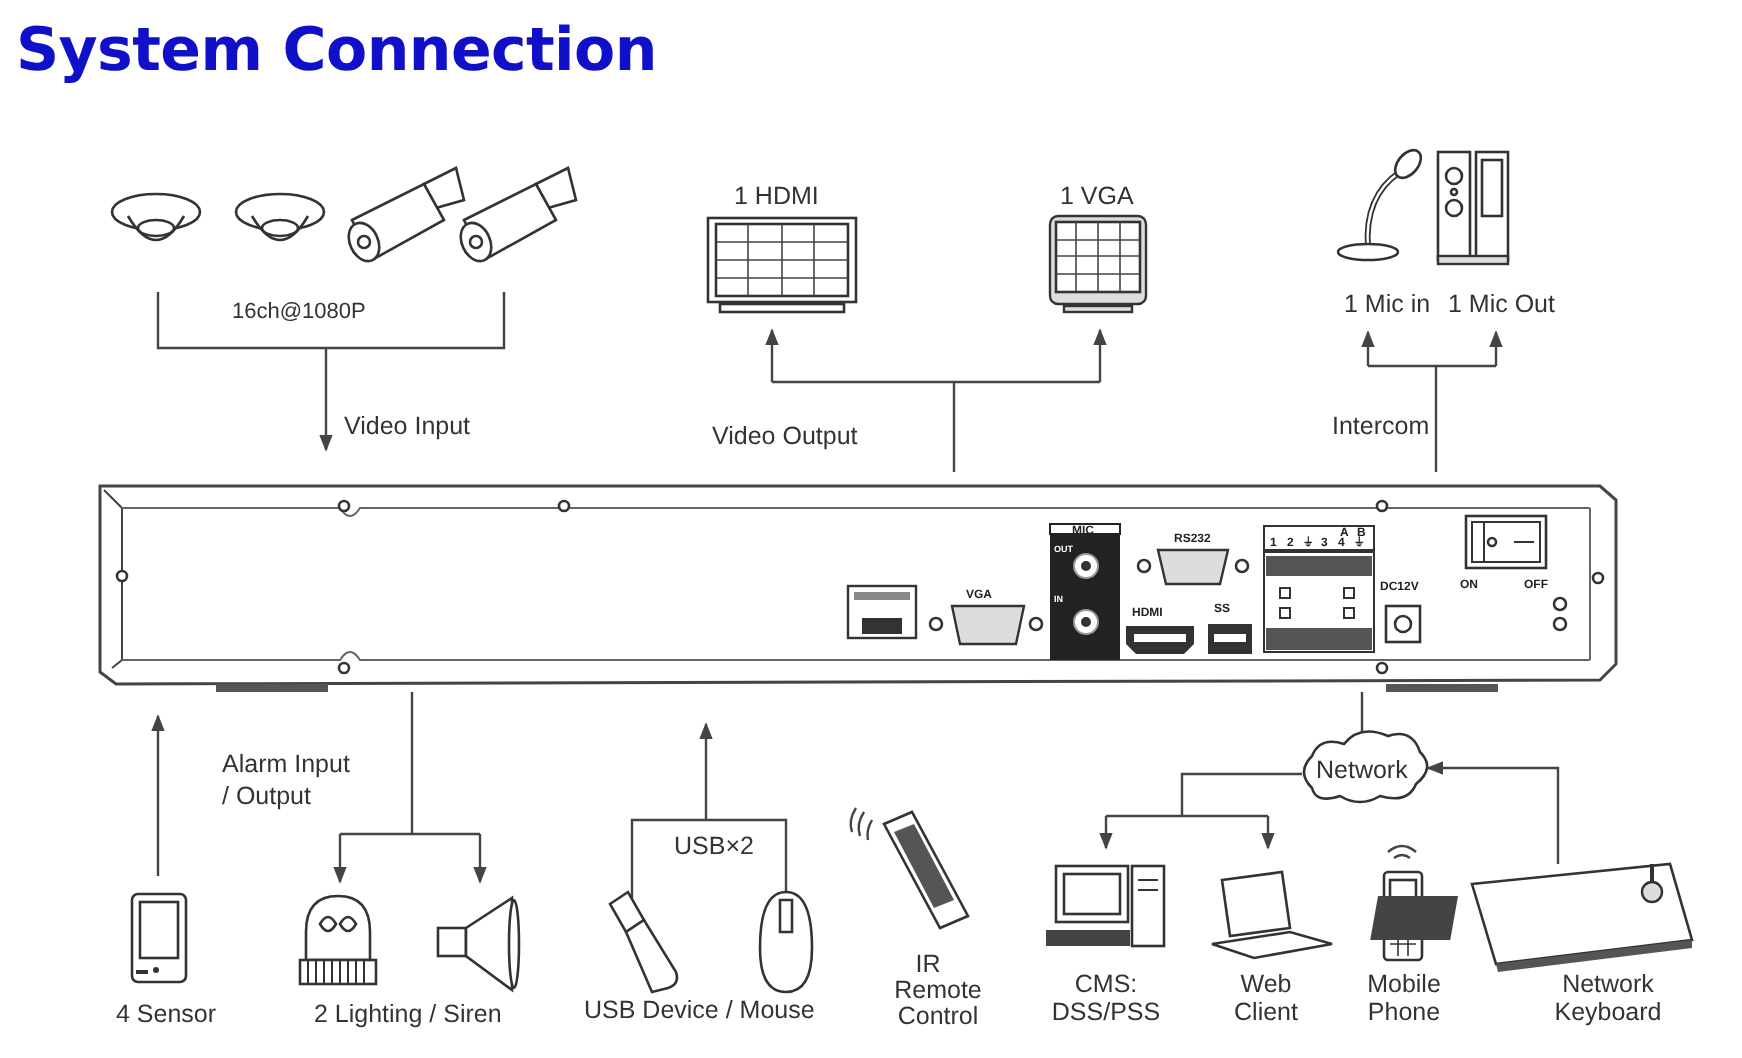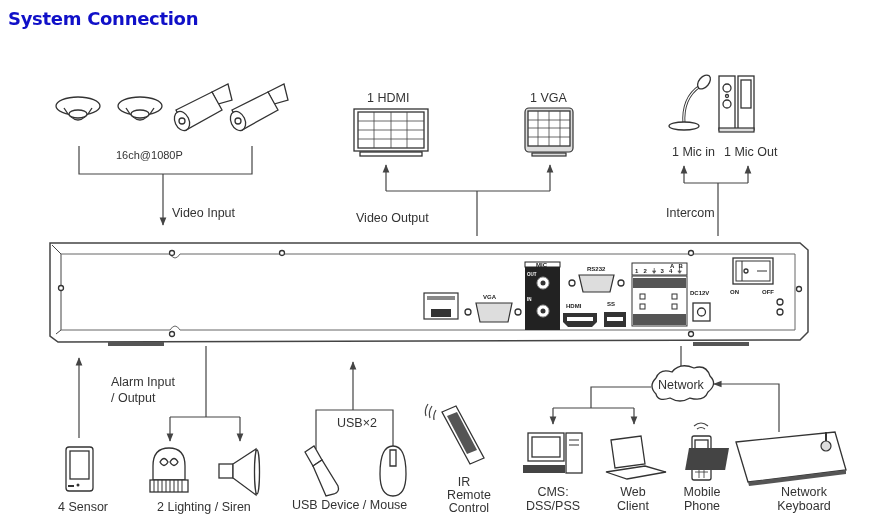--- a/index.html
+++ b/index.html
@@ -1,17 +1,17 @@
 <!DOCTYPE html>
 <html><head>
 <meta charset="utf-8">
 <style>
   html, body { margin: 0; padding: 0; background: #ffffff; }
   body { width: 871px; height: 529px; position: relative; overflow: hidden; font-family: "Liberation Sans", sans-serif; }
-  .title { position: absolute; left: 8px; top: 8px; font-family: "DejaVu Sans", sans-serif; font-weight: bold; font-size: 18px; color: #1010c8; letter-spacing: -0.3px; }
+  .title { position: absolute; left: 8px; top: 8px; font-family: "DejaVu Sans", sans-serif; font-weight: bold; font-size: 30px; color: #1010c8; letter-spacing: -0.3px; }
   svg#diagram { position: absolute; left: 0; top: 0; }
   .lbl { font-family: "Liberation Sans", sans-serif; font-size: 12.5px; fill: #333; }
   .lbl-sm { font-family: "Liberation Sans", sans-serif; font-size: 11px; fill: #333; }
   .tiny { font-family: "Liberation Sans", sans-serif; font-size: 6px; font-weight: bold; fill: #222; }
   .ln { stroke: #444; stroke-width: 1.2; fill: none; }
   .dev { stroke: #333; stroke-width: 1.3; fill: #fff; }
   .devg { stroke: #333; stroke-width: 1.2; fill: #ddd; }
 </style>
 </head>
 <body>

